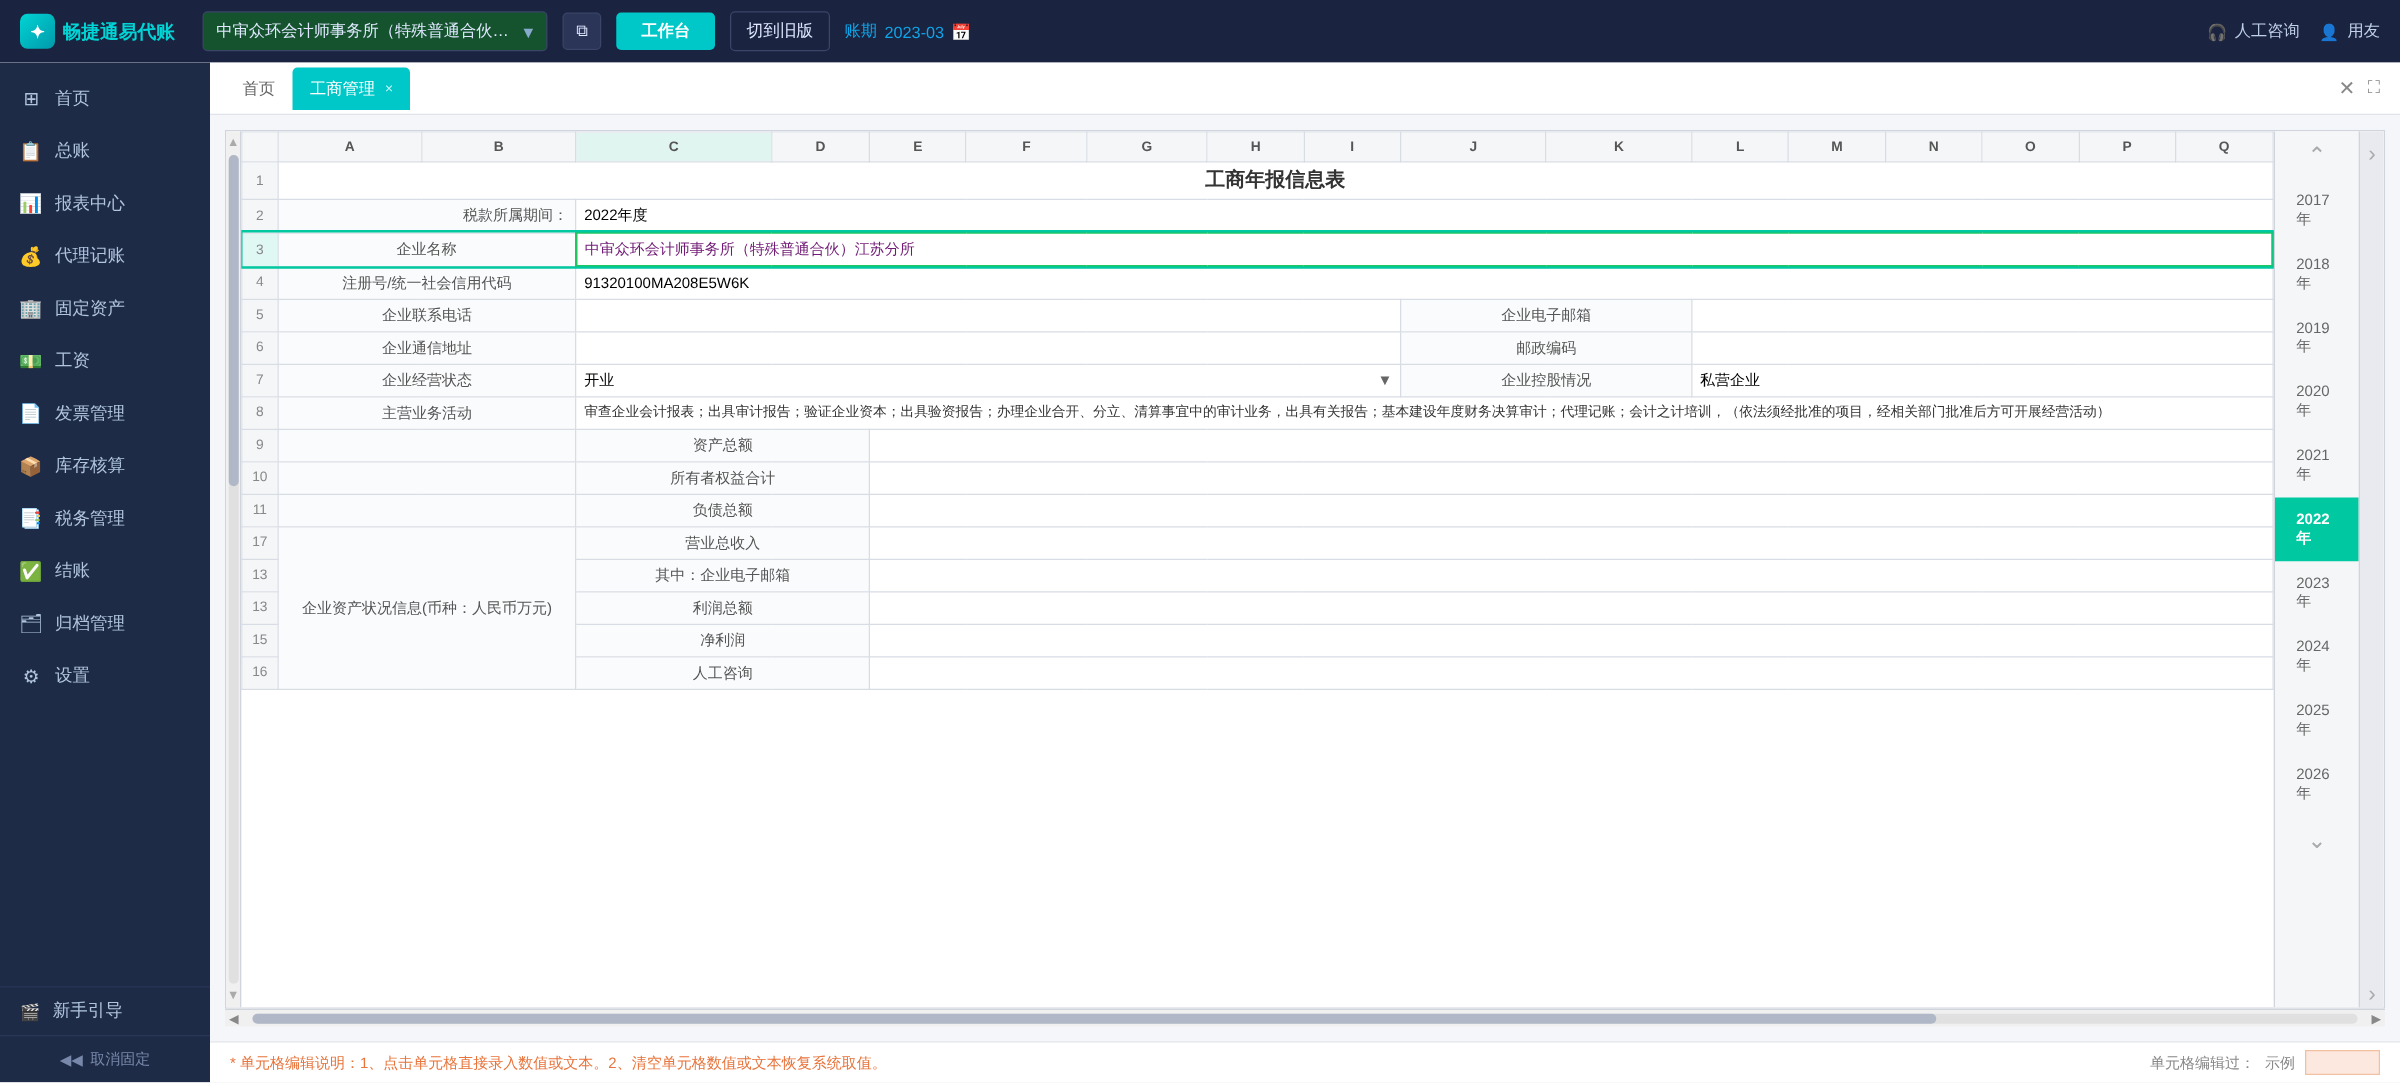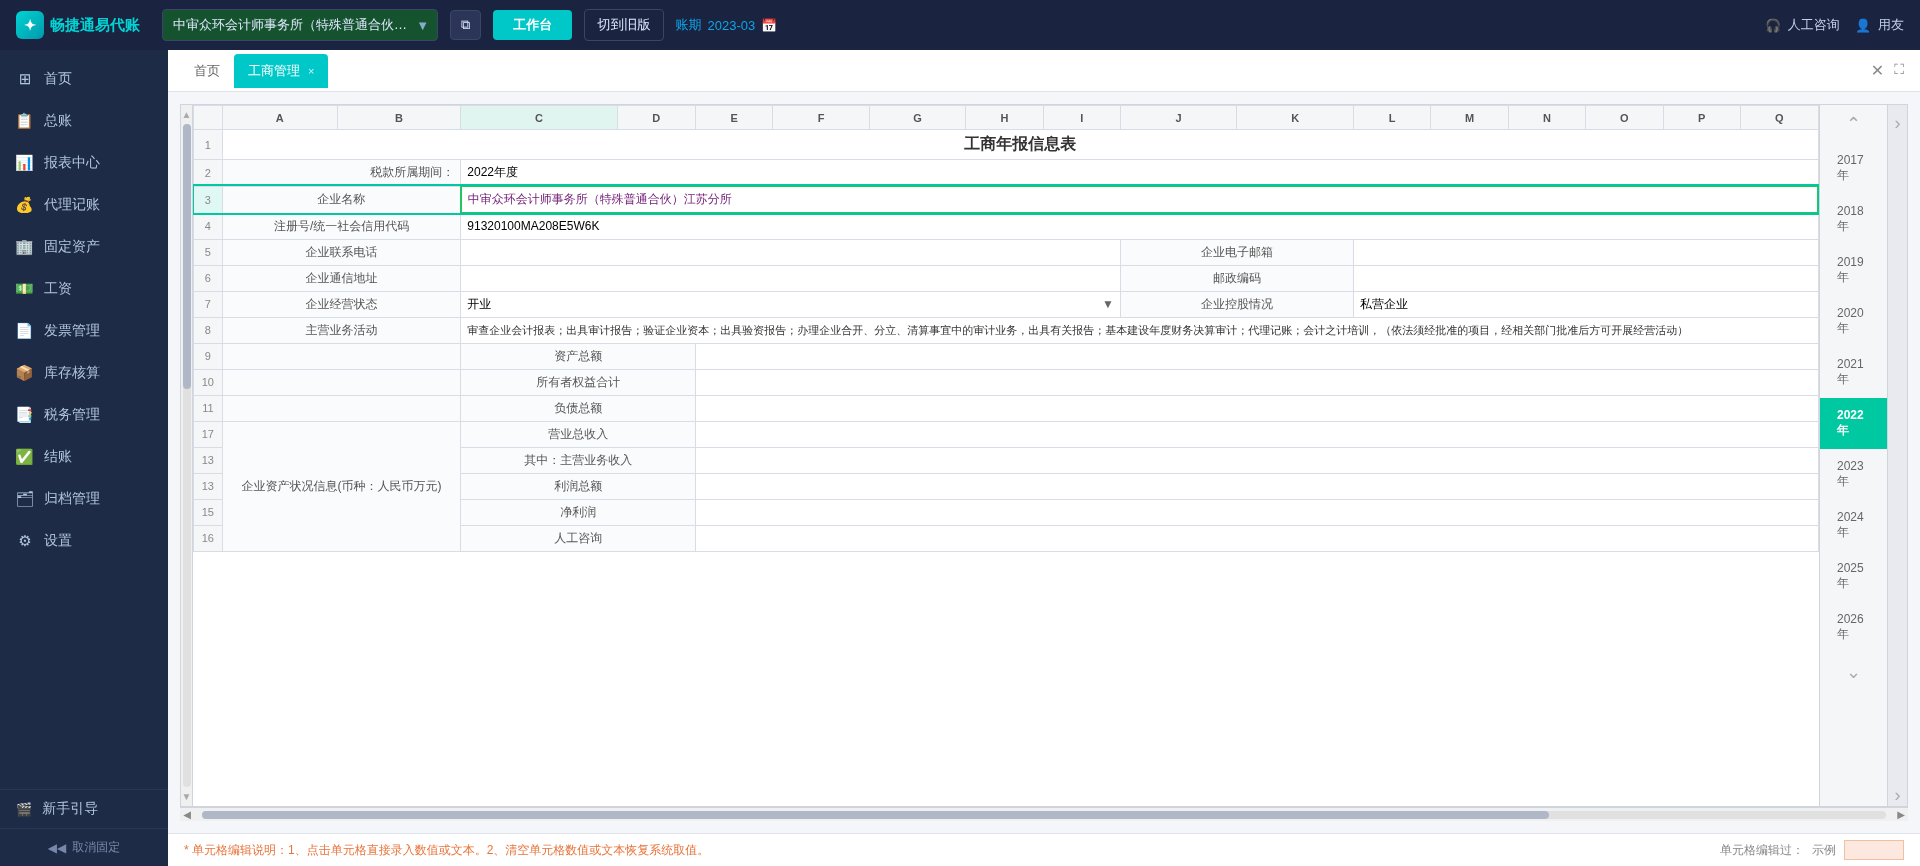--- a/index.html
+++ b/index.html
@@ -352,21 +352,21 @@
 
                 <tr>
                   <td class="row-header">17</td>
                   <td colspan="2" class="label-cell" rowspan="5" style="white-space:normal; text-align:center; vertical-align:middle;">企业资产状况信息(币种：人民币万元)</td>
                   <td colspan="2" class="label-cell">营业总收入</td>
                   <td colspan="13"></td>
                 </tr>
 
                 <tr>
                   <td class="row-header">13</td>
-                  <td colspan="2" class="label-cell">其中：主营业务收入</td>
+                  <td colspan="2" class="label-cell">其中：企业电子邮箱</td>
                   <td colspan="13"></td>
                 </tr>
 
                 <tr>
                   <td class="row-header">13</td>
                   <td colspan="2" class="label-cell">利润总额</td>
                   <td colspan="13"></td>
                 </tr>
 
                 <tr>

